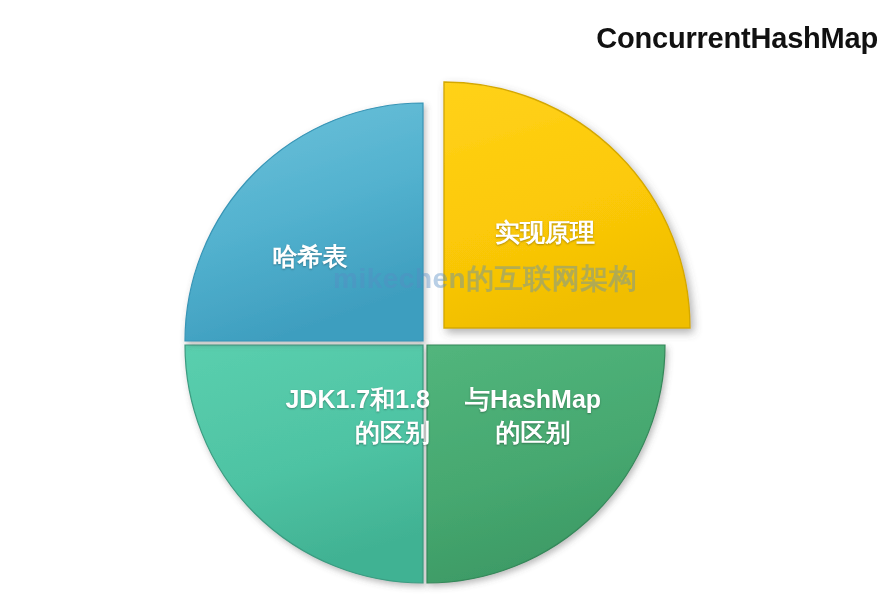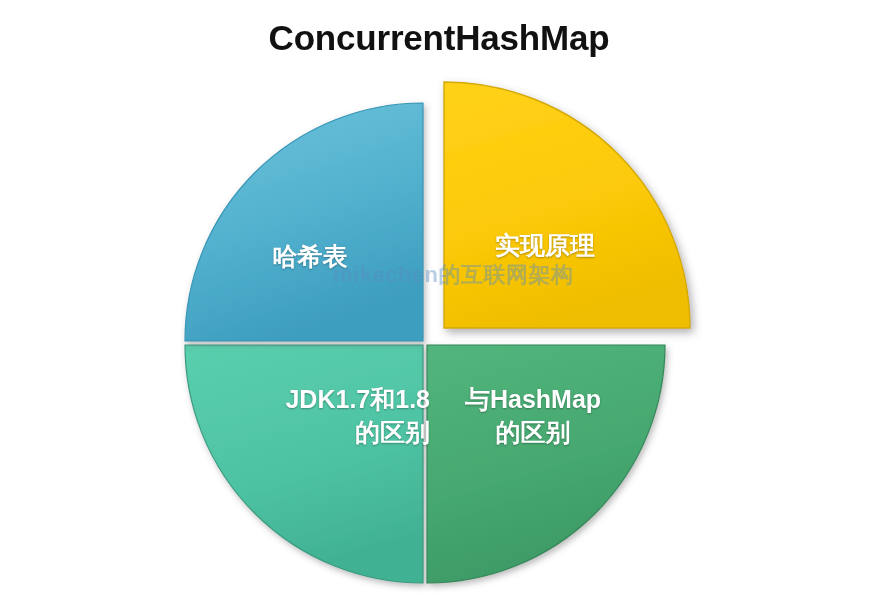--- a/index.html
+++ b/index.html
@@ -13,22 +13,22 @@
     position: relative;
     overflow: hidden;
     font-family: "Liberation Sans", "DejaVu Sans", sans-serif;
   }
 
   #page-title {
     position: absolute;
     top: 16px;
     left: 0;
     width: 878px;
-    text-align: center;
-    font-size: 35px;
+    text-align: right;
+    font-size: 29px;
     font-weight: bold;
     color: #111111;
     letter-spacing: -0.2px;
     line-height: 44px;
     white-space: nowrap;
   }
 
   #chart-area {
     position: absolute;
     left: 0;
@@ -59,40 +59,40 @@
     pointer-events: none;
   }
 
   #label-hash {
     left: 215px;
     top: 240px;
     width: 190px;
   }
   #label-principle {
     left: 450px;
-    top: 229px;
+    top: 216px;
     width: 190px;
   }
   #label-jdk {
     left: 195px;
     top: 383px;
     width: 235px;
     text-align: right;
   }
   #label-vs-hashmap {
     left: 428px;
     top: 383px;
     width: 210px;
   }
 
   #watermark {
     position: absolute;
     left: 333px;
     top: 260px;
-    font-size: 22px;
+    font-size: 28px;
     font-weight: bold;
     color: rgba(86, 140, 196, 0.42);
     letter-spacing: 0.5px;
     white-space: nowrap;
     pointer-events: none;
   }
 </style>
 </head>
 <body>
 

